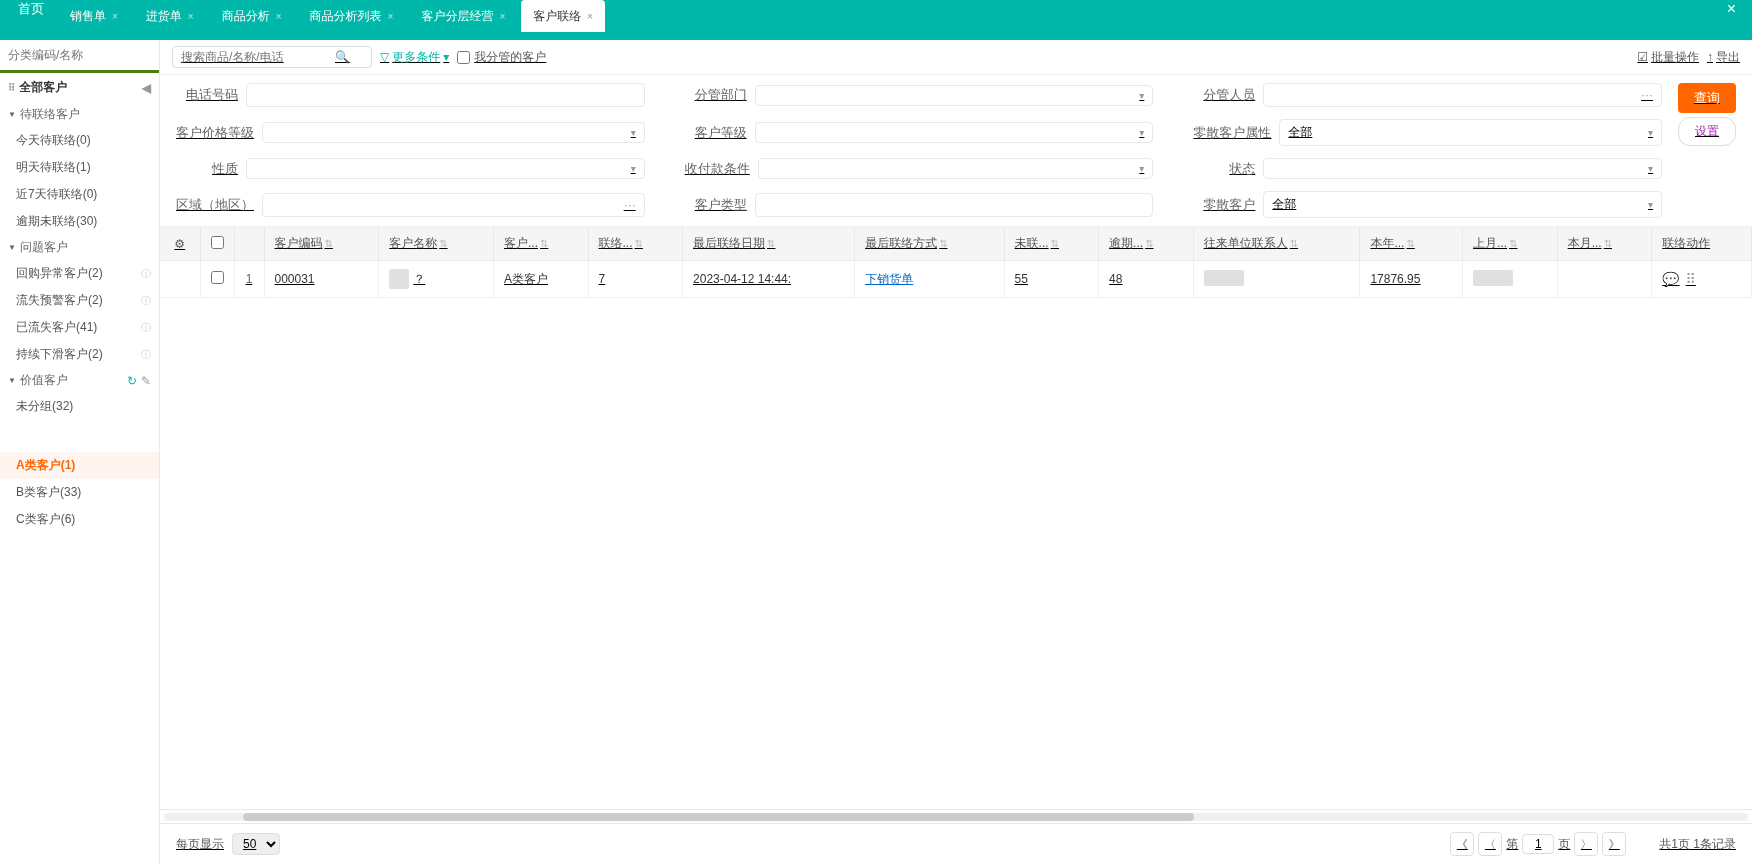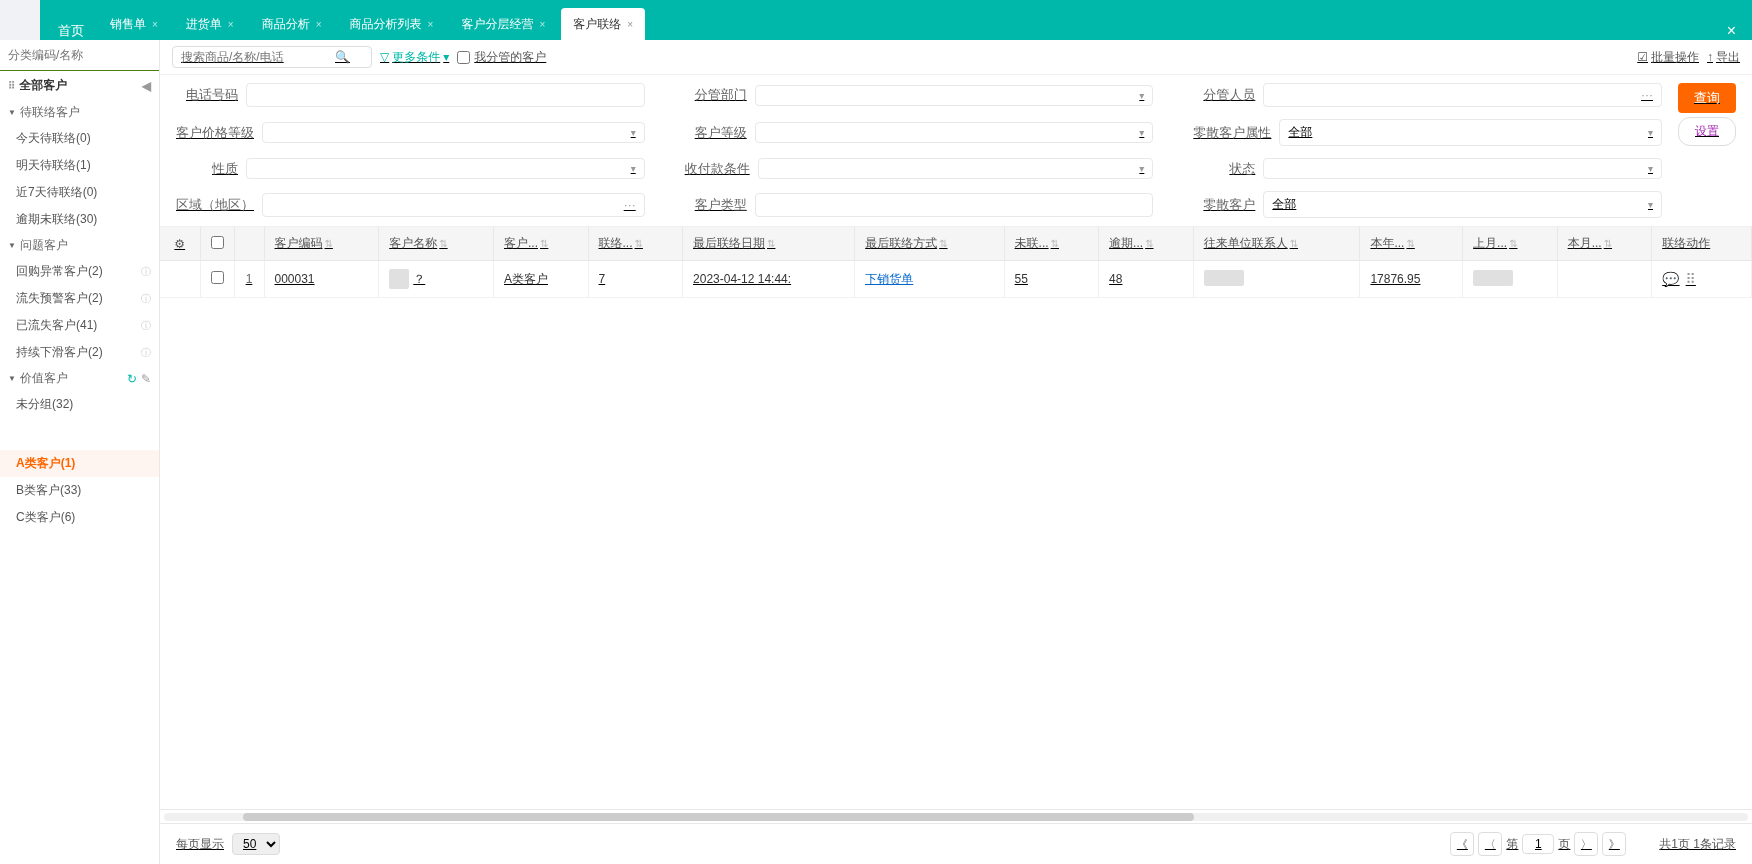--- a/index.html
+++ b/index.html
@@ -3,24 +3,23 @@
   <meta charset="utf-8">
   <style>
     * { box-sizing: border-box; margin: 0; padding: 0; font-family: 'Microsoft YaHei', Arial, sans-serif; font-size: 12px; }
     body { background: #f0f2f5; overflow: hidden; width: 1752px; height: 864px; }
 
     
     .top-nav {
       height: 40px;
       background: #00b8a9;
       display: flex;
-      align-items: flex-end;
+      align-items: flex-start;
       padding: 0 8px;
       gap: 4px;
-      margin-left: 40px;
     }
     .nav-tab {
       height: 32px;
       padding: 0 12px;
       display: flex;
       align-items: center;
       gap: 6px;
       color: #fff;
       cursor: pointer;
       border-radius: 4px 4px 0 0;
@@ -63,21 +62,21 @@
       background: #fff;
       border-right: 1px solid #e8e8e8;
       display: flex;
       flex-direction: column;
       overflow-y: auto;
     }
     .sidebar-search {
       padding: 8px;
       display: flex;
       align-items: center;
-      border-bottom: 1px solid #4d7c0f;
+      border-bottom: 3px solid #4d7c0f;
     }
     .sidebar-search input {
       flex: 1;
       border: none;
       outline: none;
       font-size: 12px;
       color: #999;
     }
     .sidebar-section-header {
       display: flex;

